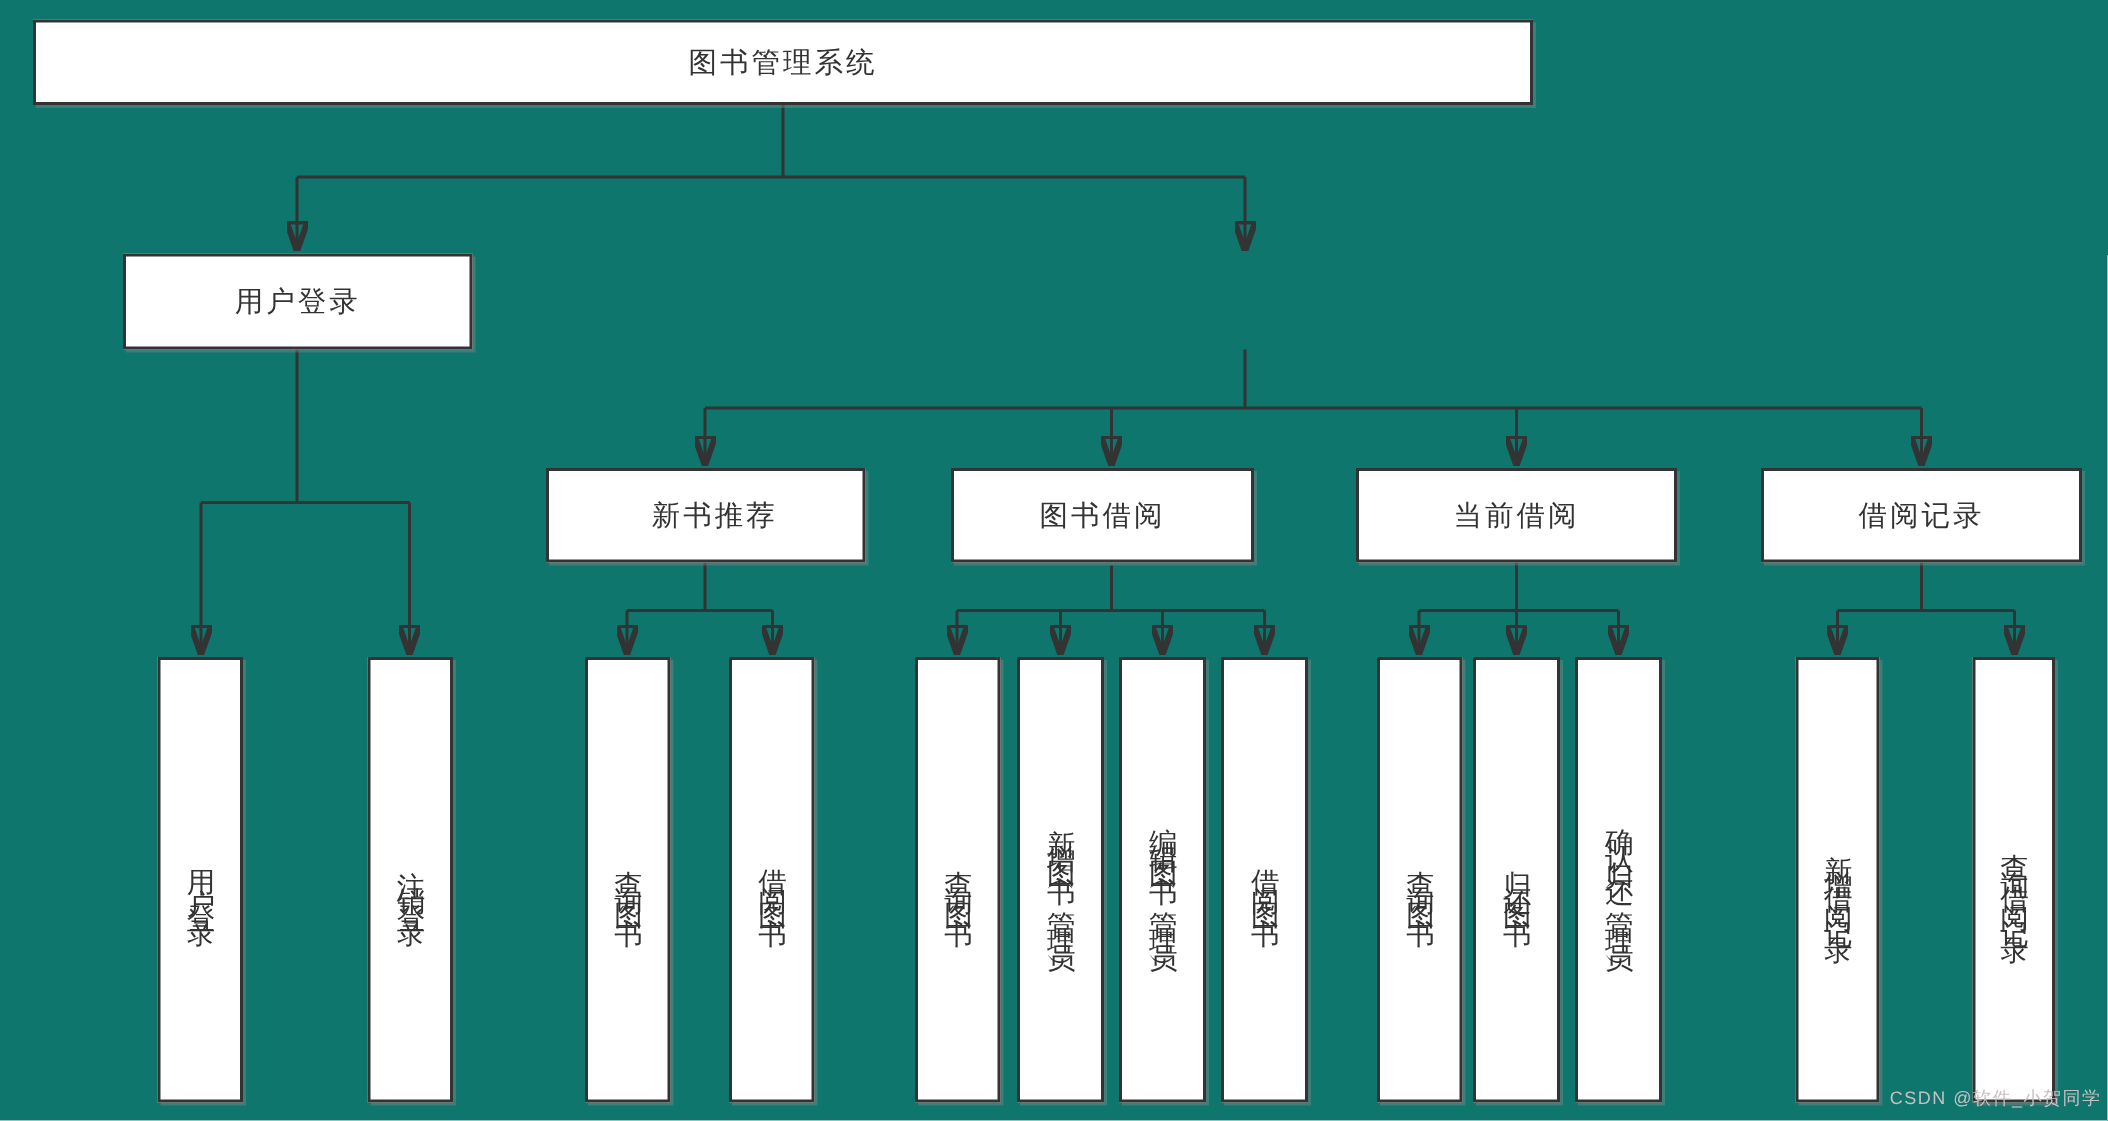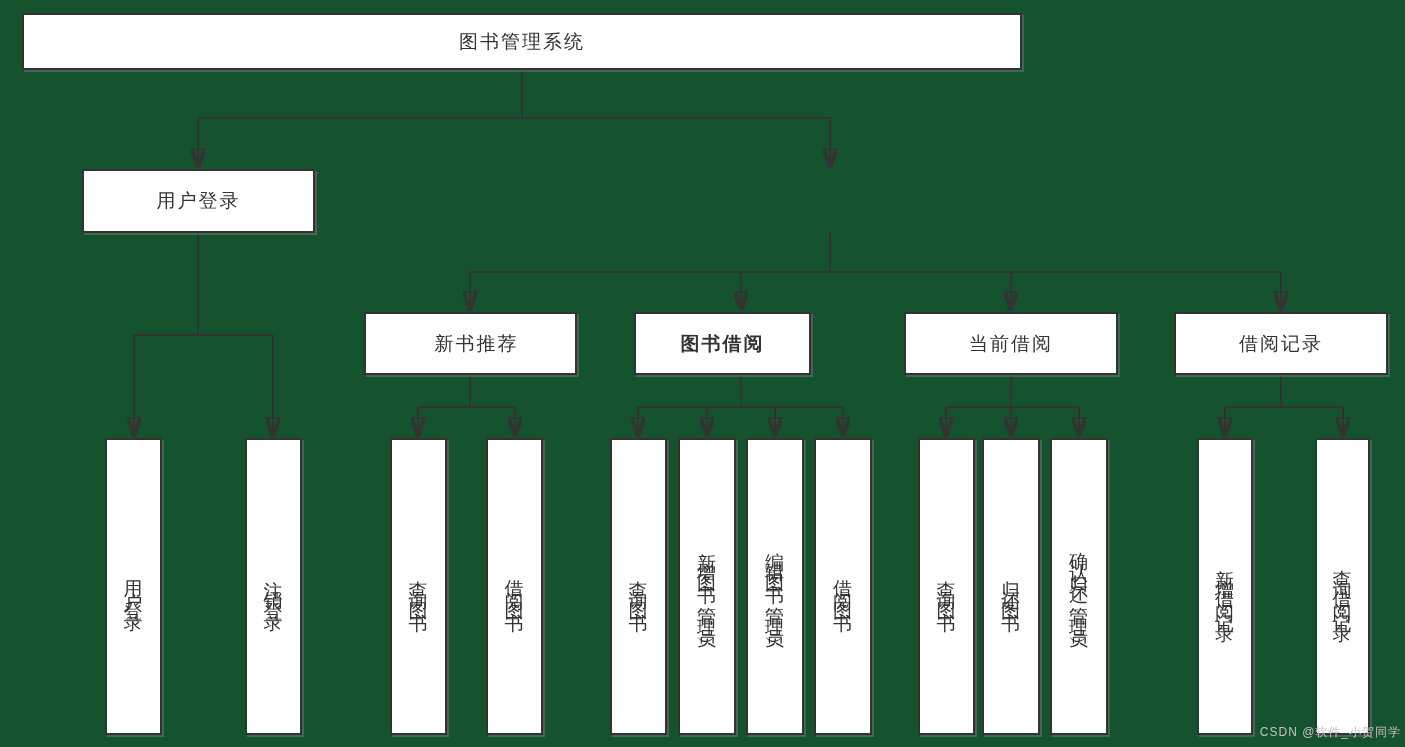--- a/index.html
+++ b/index.html
@@ -1,20 +1,20 @@
 <!DOCTYPE html>
 <html><head>
 <meta charset="utf-8">
 <style>
   html, body { margin: 0; padding: 0; background: #ffffff; }
   .canvas {
     position: relative;
     width: 1405px;
     height: 747px;
-    background: #14532d;
+    background: #0f766e;
     font-family: "Liberation Sans", "DejaVu Sans", sans-serif;
     overflow: hidden;
   }
   .connectors {
     position: absolute;
     left: 0; top: 0;
     width: 1405px; height: 747px;
     pointer-events: none;
   }
   .connectors path { stroke: #333333; stroke-width: 2; fill: none; }
@@ -97,21 +97,21 @@
     <span>图书管理系统</span>
   </div>
 
   <div class="box hbox" style="left:82px; top:169px; width:233px; height:64px;">
     <span>用户登录</span>
   </div>
 
   <div class="box hbox" style="left:364px; top:312px; width:213px; height:63px;padding-left:12px;">
     <span>新书推荐</span>
   </div>
-  <div class="box hbox" style="left:634px; top:312px; width:177px; height:63px;font-weight:bold;">
+  <div class="box hbox" style="left:634px; top:312px; width:202px; height:63px;">
     <span>图书借阅</span>
   </div>
   <div class="box hbox" style="left:904px; top:312px; width:214px; height:63px;">
     <span>当前借阅</span>
   </div>
   <div class="box hbox" style="left:1174px; top:312px; width:214px; height:63px;align-items:center;">
     <span>借阅记录</span>
   </div>
 
   <div class="box vbox" style="left:105px; top:438px; width:57px; height:297px;">

